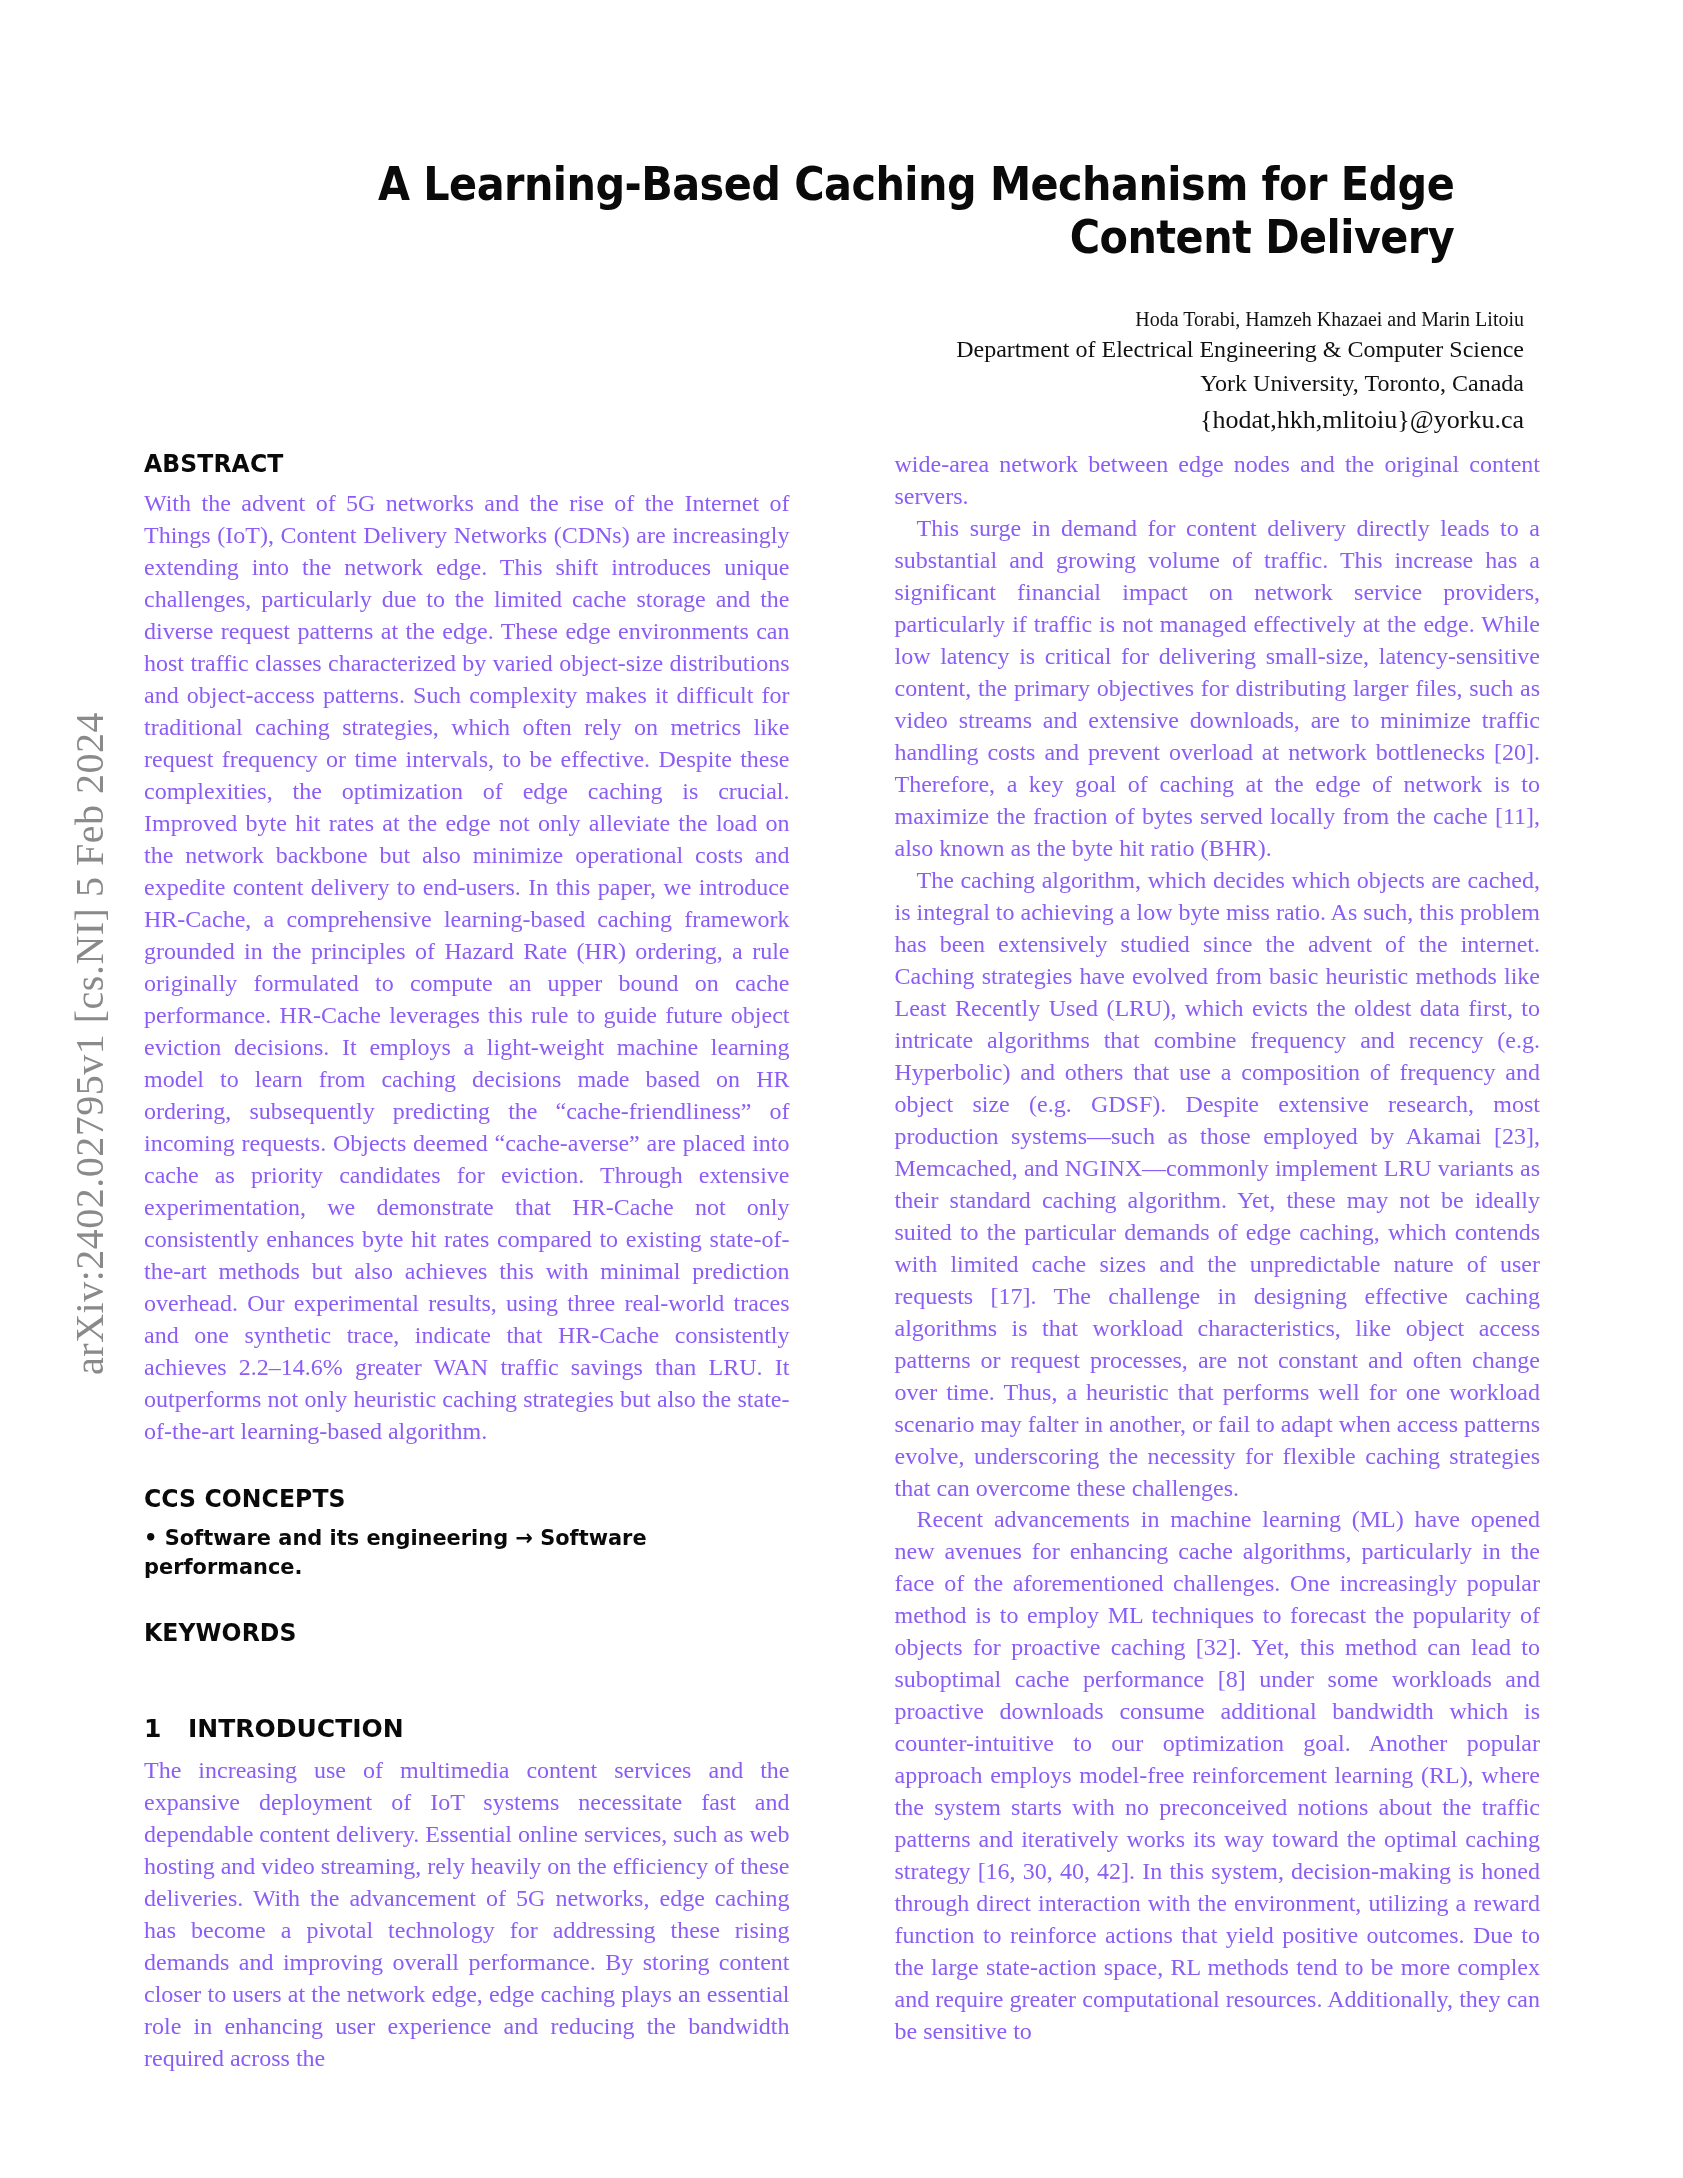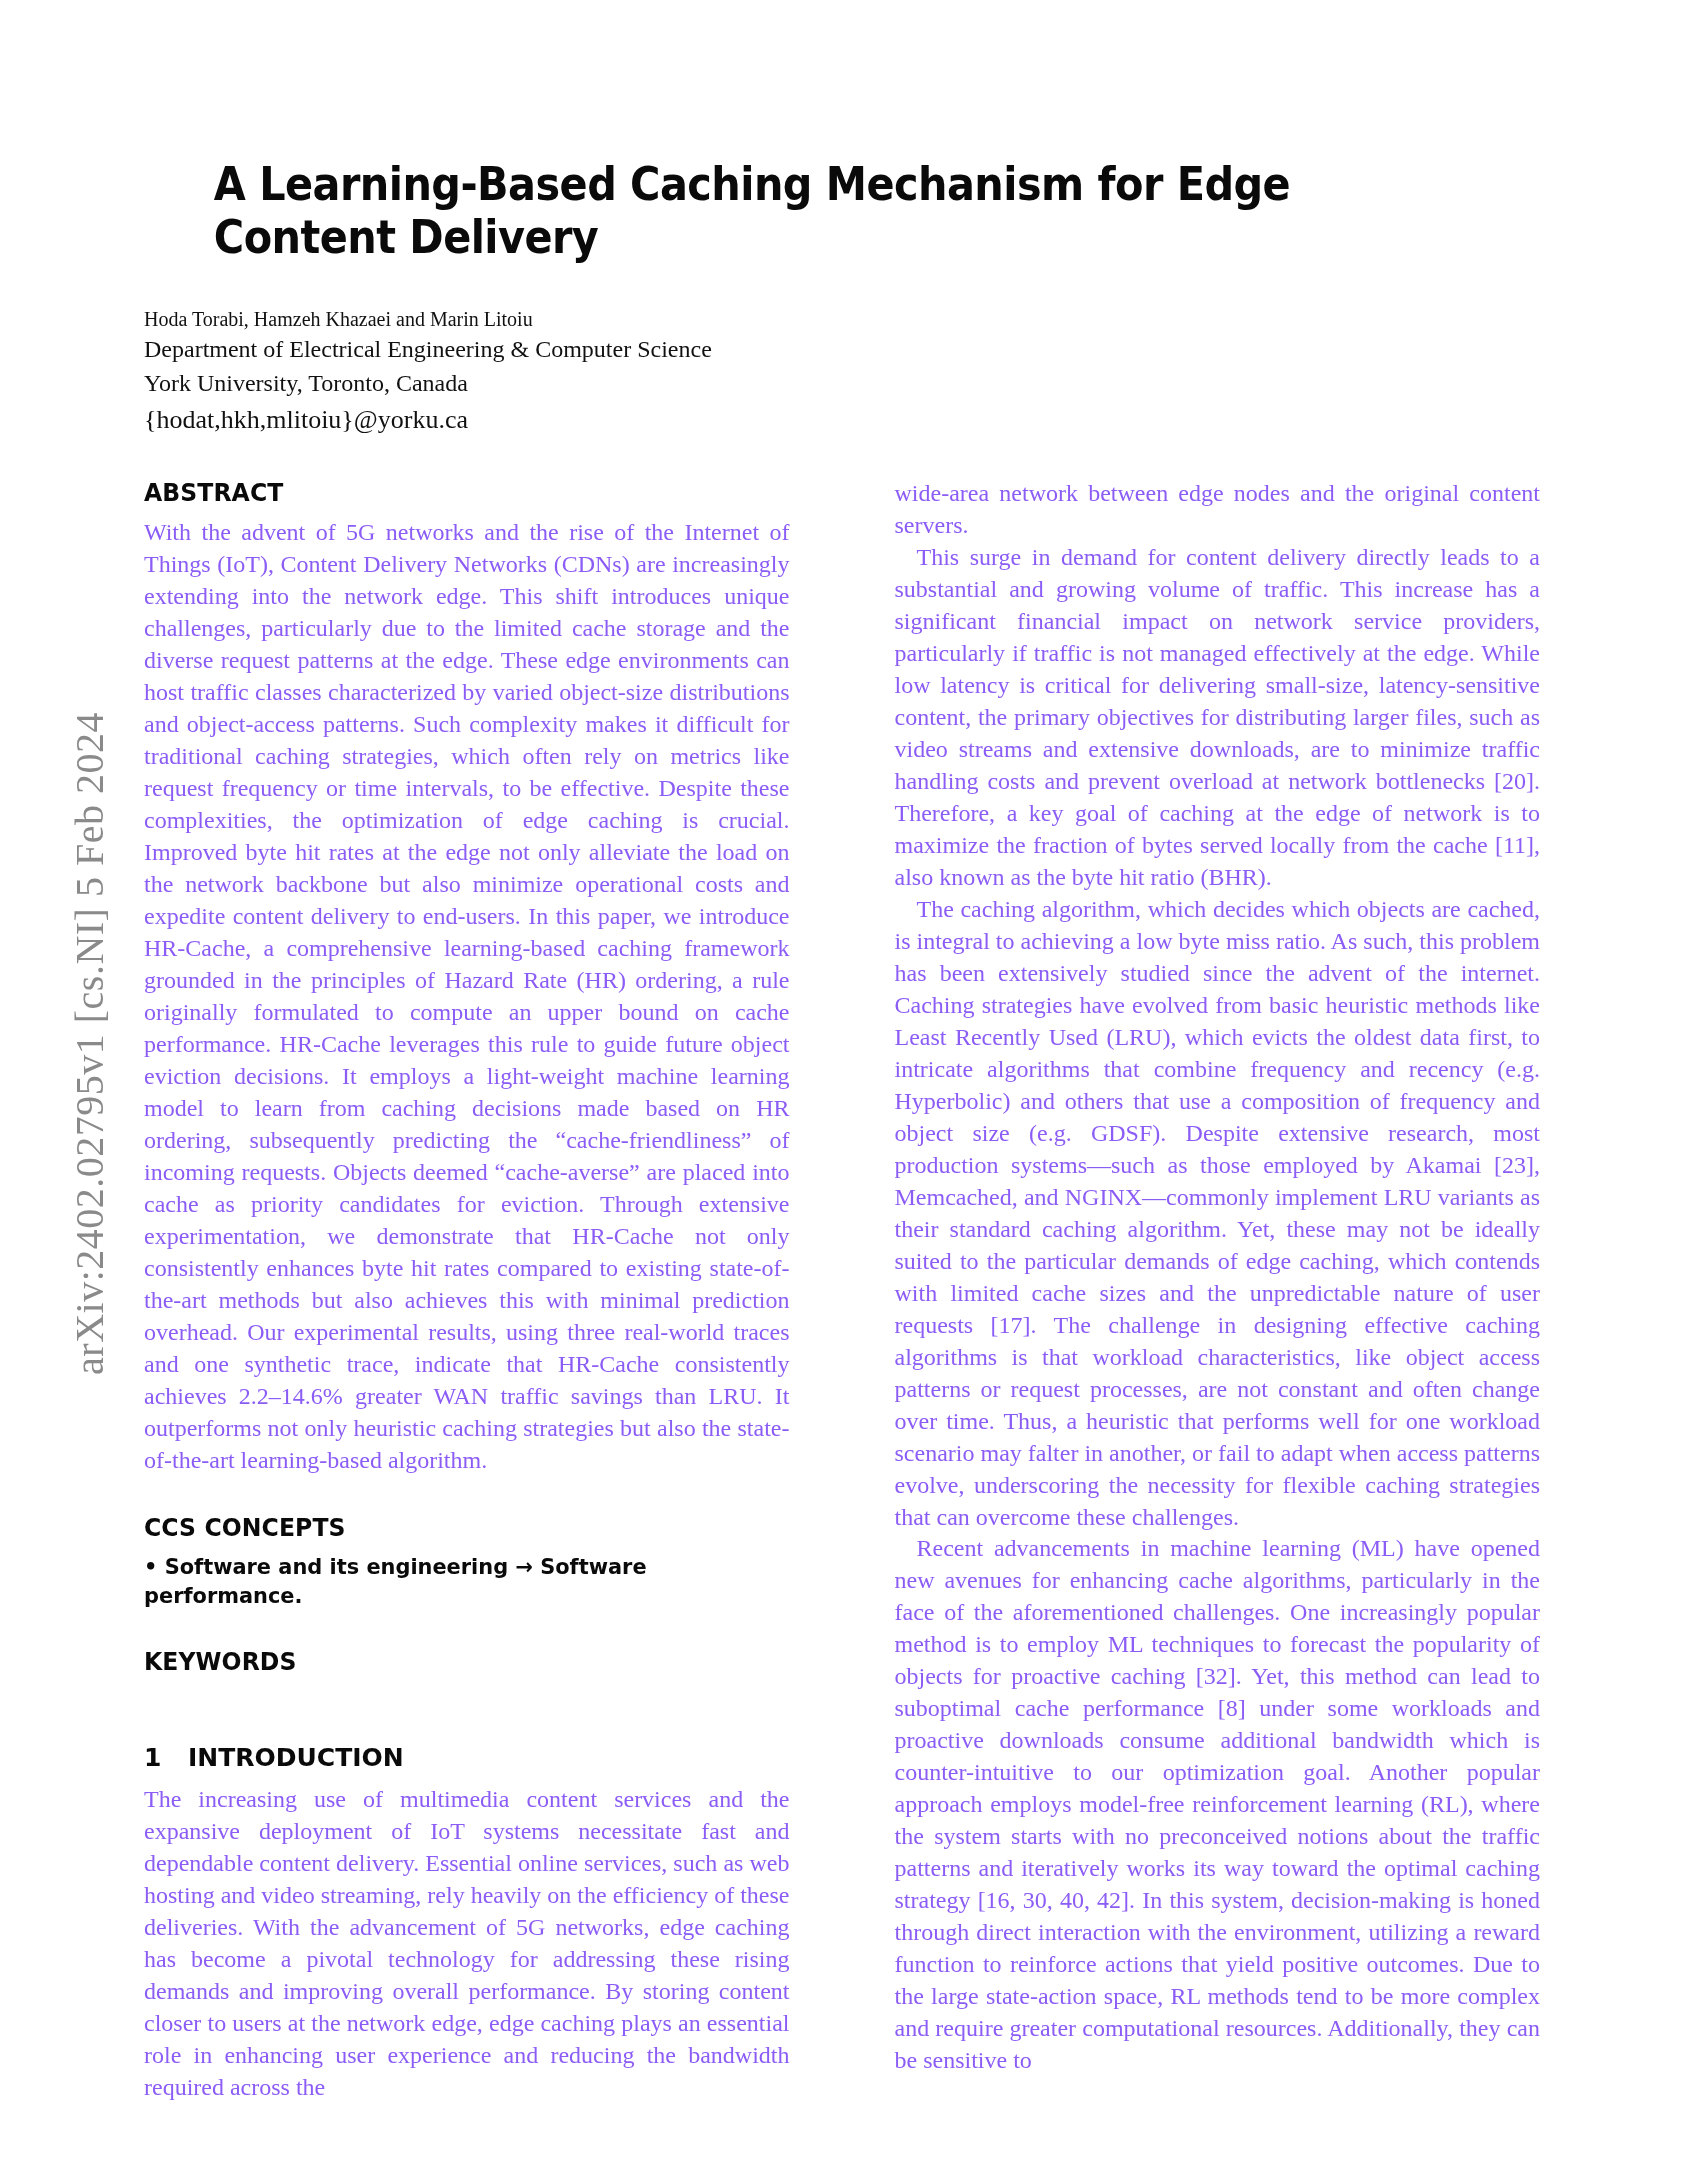--- a/index.html
+++ b/index.html
@@ -37,24 +37,24 @@
     font-family: "Liberation Serif", "DejaVu Serif", serif;
     font-size: 40px;
     letter-spacing: 0.5px;
     color: #8a8a8a;
     white-space: nowrap;
   }
 
   
   .title-block {
     position: absolute;
-    left: 144px;
+    left: 128px;
     top: 158px;
     width: 1396px;
-    text-align: left;
+    text-align: right;
   }
   .paper-title {
     font-family: "DejaVu Sans", "Liberation Sans", sans-serif;
     font-weight: bold;
     font-size: 46px;
     line-height: 1.15;
     letter-spacing: -0.6px;
     color: #0a0a0a;
     margin: 0;
     transform: scaleX(0.9);
@@ -75,21 +75,21 @@
   .email-line {
     font-size: 26px;
     line-height: 1.45;
     color: #111;
   }
 
   
   .columns {
     position: absolute;
     left: 144px;
-    top: 478px;
+    top: 449px;
     width: 1396px;
     height: 1544px;
     display: flex;
     gap: 105px;
     justify-content: space-between;
   }
   .col {
     width: 660px;
   }
 

